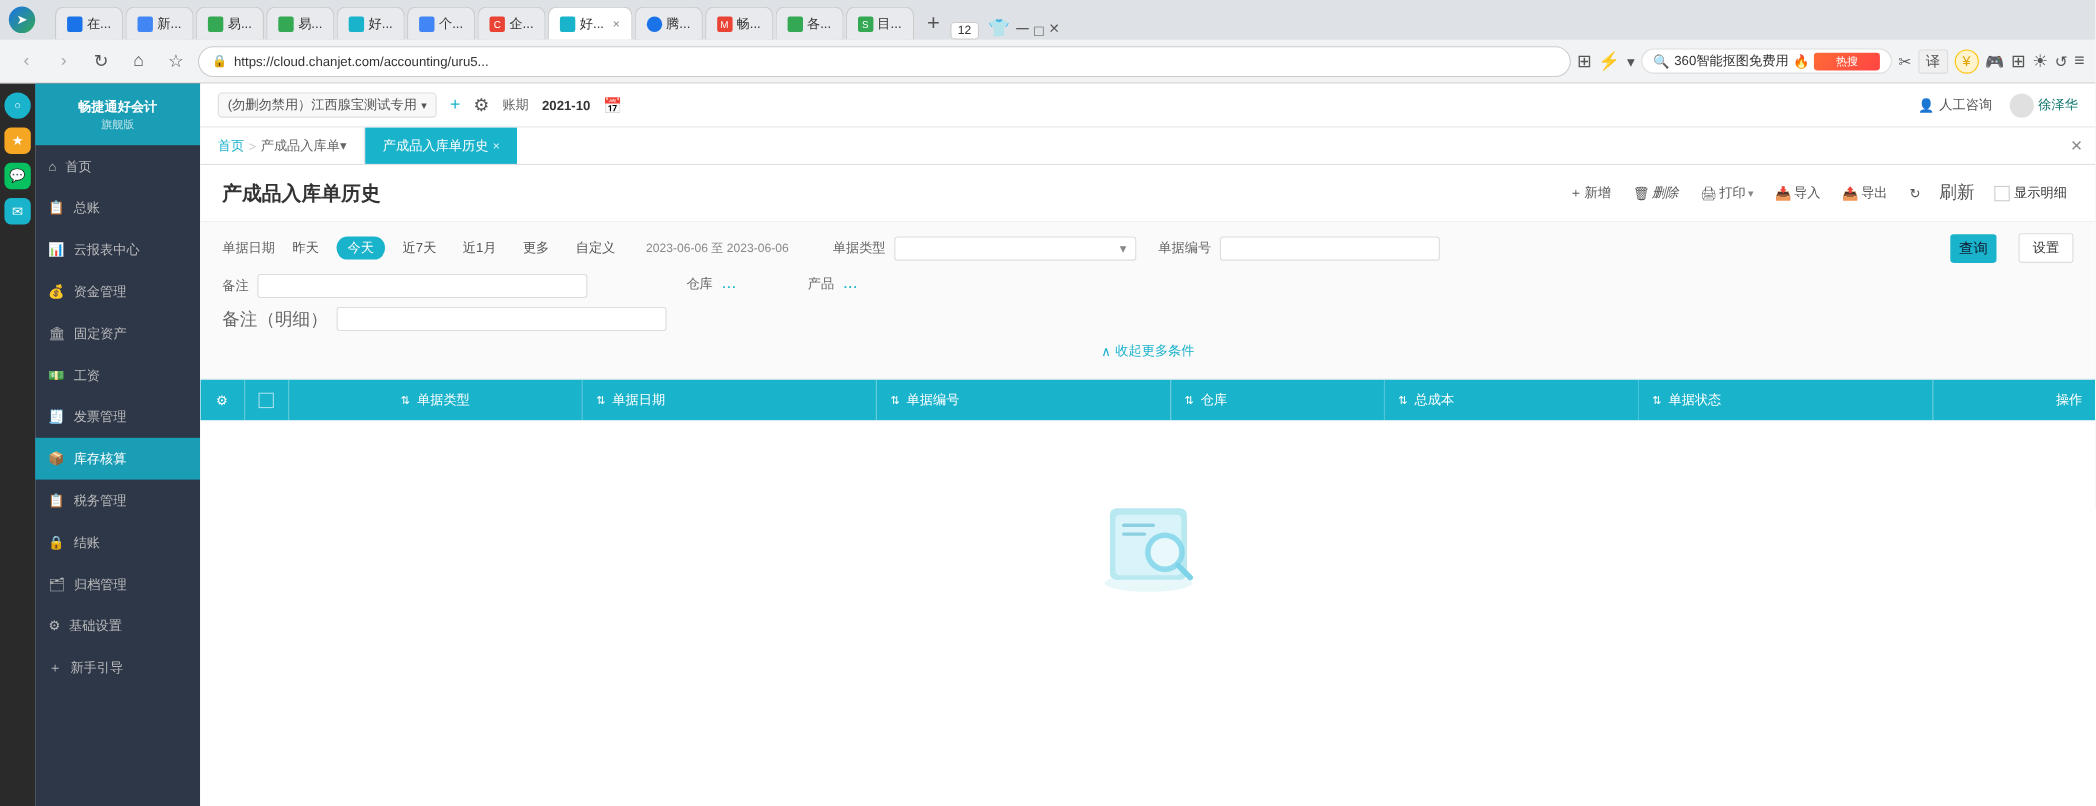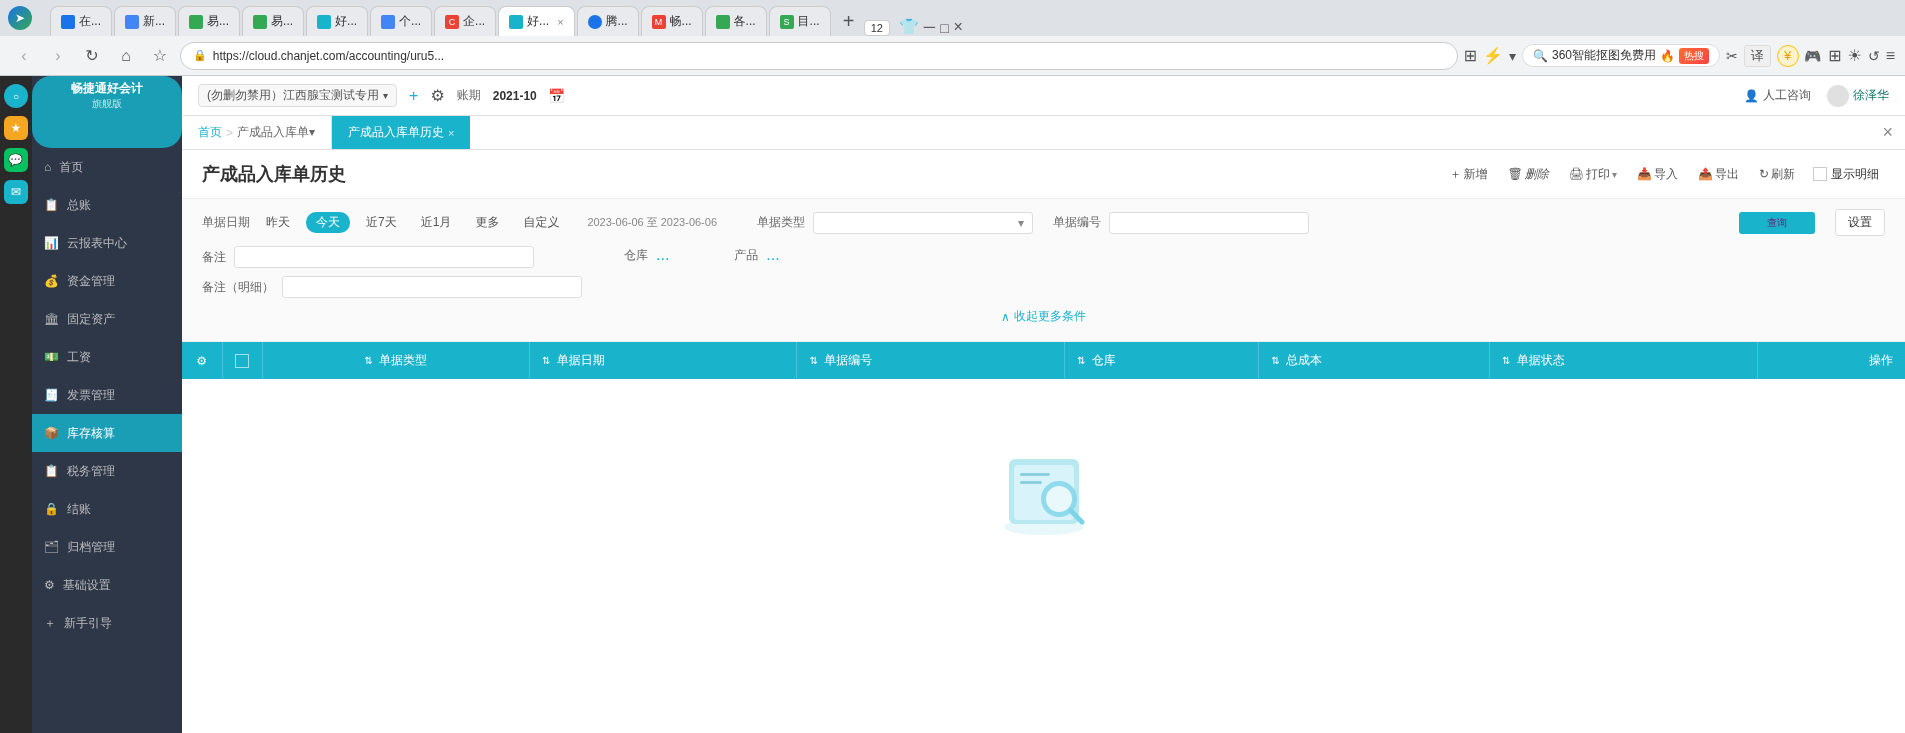--- a/index.html
+++ b/index.html
@@ -85,21 +85,21 @@
       <span style="font-size:12px;color:#333;">https://cloud.chanjet.com/accounting/uru5...</span>
     </div>
     <div style="font-size:16px;color:#555;cursor:pointer;">⊞</div>
     <div style="font-size:16px;color:#555;cursor:pointer;">⚡</div>
     <div style="font-size:14px;color:#555;cursor:pointer;">▾</div>
 
     <div style="display:flex;align-items:center;background:#fff;border:1px solid #ddd;border-radius:14px;padding:2px 10px;gap:4px;font-size:12px;color:#333;min-width:160px;">
       <span>🔍</span>
       <span>360智能抠图免费用</span>
       <span style="color:#ff4444;">🔥</span>
-      <span style="background:linear-gradient(135deg,#ff6b35,#ff4444);color:white;font-size:10px;padding:1px 5px;border-radius:3px;">热搜</span>
+      <span style="background:linear-gradient(135deg,#ff6b35,#ff4444);color:white;font-size:10px;padding:1px 20px;border-radius:3px;">热搜</span>
     </div>
     <div style="font-size:14px;color:#555;cursor:pointer;">✂</div>
     <div style="font-size:13px;color:#555;cursor:pointer;background:#f0f0f0;border:1px solid #ddd;border-radius:3px;padding:1px 6px;">译</div>
     <div style="font-size:13px;color:#e8a000;cursor:pointer;background:#fff3cd;border:1px solid #ffc107;border-radius:50%;width:22px;height:22px;display:flex;align-items:center;justify-content:center;">¥</div>
     <div style="font-size:14px;cursor:pointer;">🎮</div>
     <div style="font-size:16px;color:#555;cursor:pointer;">⊞</div>
     <div style="font-size:16px;color:#555;cursor:pointer;">☀</div>
     <div style="font-size:14px;color:#555;cursor:pointer;">↺</div>
     <div style="font-size:16px;color:#555;cursor:pointer;">≡</div>
   </div>
@@ -108,21 +108,21 @@
 <div style="display:flex;height:calc(733px - 76px);position:relative;">
 
   <div style="width:32px;background:#2a2a2a;display:flex;flex-direction:column;align-items:center;padding:8px 0;gap:8px;">
     <div style="width:24px;height:24px;background:#1ab3cc;border-radius:50%;display:flex;align-items:center;justify-content:center;color:white;font-size:10px;">○</div>
     <div style="width:24px;height:24px;background:#f5a623;border-radius:6px;display:flex;align-items:center;justify-content:center;color:white;font-size:12px;">★</div>
     <div style="width:24px;height:24px;background:#07c160;border-radius:6px;display:flex;align-items:center;justify-content:center;color:white;font-size:12px;">💬</div>
     <div style="width:24px;height:24px;background:#1ab3cc;border-radius:6px;display:flex;align-items:center;justify-content:center;color:white;font-size:12px;">✉</div>
   </div>
 
   <div style="width:150px;background:#2d3748;display:flex;flex-direction:column;">
-    <div style="height:72px;background:#1a9eb5;display:flex;align-items:center;flex-direction:column;padding:4px;border-radius:19px;">
+    <div style="height:56px;background:#1a9eb5;display:flex;align-items:center;justify-content:center;flex-direction:column;padding:4px;">
       <span style="color:white;font-size:12px;font-weight:bold;">畅捷通好会计</span>
       <span style="color:rgba(255,255,255,0.7);font-size:10px;">旗舰版</span>
     </div>
 
     <div style="display:flex;align-items:center;height:38px;padding:0 12px;gap:8px;cursor:pointer;color:#bbb;font-size:12px;">
       <span>⌂</span>
       <span>首页</span>
     </div>
     <div style="display:flex;align-items:center;height:38px;padding:0 12px;gap:8px;cursor:pointer;color:#bbb;font-size:12px;">
       <span>📋</span>
@@ -234,21 +234,21 @@
           <div style="display:flex;align-items:center;gap:2px;cursor:pointer;color:#555;padding:3px 8px;border-radius:3px;">
             <span>📥</span>
             <span style="font-size:12px;">导入</span>
           </div>
           <div style="display:flex;align-items:center;gap:2px;cursor:pointer;color:#555;padding:3px 8px;border-radius:3px;">
             <span>📤</span>
             <span style="font-size:12px;">导出</span>
           </div>
           <div style="display:flex;align-items:center;gap:2px;cursor:pointer;color:#555;padding:3px 8px;border-radius:3px;">
             <span>↻</span>
-            <span style="font-size:12px;">刷新</span>
+            <span style="font-size:16px;margin-left:15px;">刷新</span>
           </div>
           <div style="display:flex;align-items:center;gap:4px;cursor:pointer;font-size:12px;color:#333;padding:3px 6px;">
             <span style="width:14px;height:14px;border:1px solid #ccc;display:inline-block;background:white;"></span>
             <span>显示明细</span>
           </div>
         </div>
       </div>
 
       <div style="padding:10px 20px;background:#fafafa;border-bottom:1px solid #eee;">
 
@@ -270,41 +270,41 @@
               <span style="color:#ccc;"></span>
               <span style="color:#888;">▾</span>
             </div>
           </div>
 
           <div style="display:flex;align-items:center;gap:8px;">
             <span style="font-size:12px;color:#666;">单据编号</span>
             <input type="text" style="border: 1px solid rgb(221, 221, 221); border-radius: 3px; padding: 3px 8px; font-size: 12px; min-width: 200px; outline: none; background: white;">
           </div>
 
-          <div style="padding:4px 28px;background:#1ab3cc;color:#701a75;font-size:10px;border-radius:3px;cursor:pointer;margin-left:auto;">查询</div>
+          <div style="padding:4px 8px;background:#1ab3cc;color:#0f172a;font-size:13px;border-radius:3px;cursor:pointer;margin-left:auto;">查询</div>
           <div style="padding:4px 12px;background:white;color:#333;font-size:12px;border:1px solid #ddd;border-radius:3px;cursor:pointer;">设置</div>
         </div>
 
         <div style="display:flex;align-items:flex-start;margin-bottom:8px;">
           <div style="display:flex;align-items:center;gap:8px;">
             <span style="font-size:12px;color:#666;">备注</span>
             <input type="text" style="border: 1px solid rgb(221, 221, 221); border-radius: 3px; padding: 3px 8px; font-size: 12px; width: 300px; outline: none;">
           </div>
           <div style="display:flex;align-items:center;gap:8px;margin-left:90px;">
             <span style="font-size:12px;color:#666;">仓库</span>
             <span style="color:#1ab3cc;font-size:16px;cursor:pointer;">...</span>
           </div>
           <div style="display:flex;align-items:center;gap:8px;margin-left:65px;">
             <span style="font-size:12px;color:#666;">产品</span>
             <span style="color:#1ab3cc;font-size:16px;cursor:pointer;">...</span>
           </div>
         </div>
 
         <div style="display:flex;align-items:center;gap:8px;margin-bottom:4px;">
-          <span style="font-size:12px;color:#666;">备注（明细）</span>
+          <span style="font-size:16px;color:#666;">备注（明细）</span>
           <input type="text" style="border: 1px solid rgb(221, 221, 221); border-radius: 3px; padding: 3px 8px; font-size: 12px; width: 300px; outline: none;">
         </div>
 
         <div style="display:flex;align-items:center;justify-content:center;padding:6px 0;cursor:pointer;color:#1ab3cc;font-size:12px;gap:4px;margin-top:4px;">
           <span>∧</span>
           <span>收起更多条件</span>
         </div>
       </div>
 
       <div style="flex:1;overflow:auto;">

